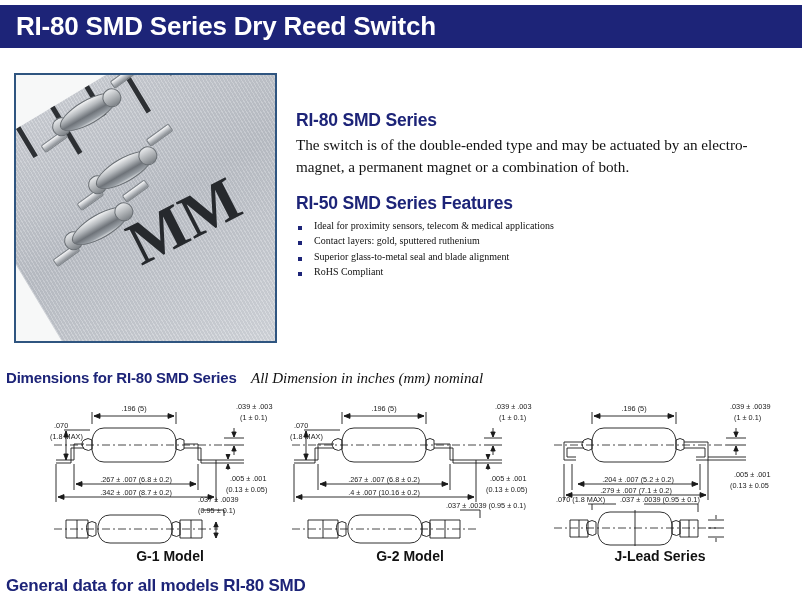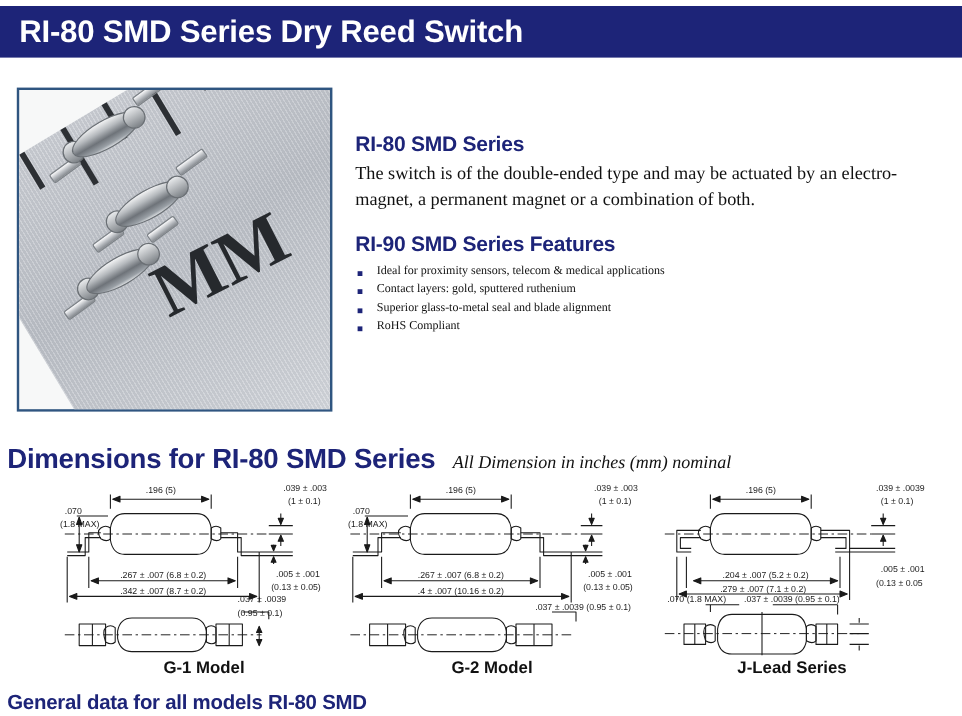--- a/index.html
+++ b/index.html
@@ -99,21 +99,21 @@
     padding-left:18px;position:relative;
   }
   ul.features li .bsq{
     position:absolute;left:2px;top:8px;width:4px;height:4px;background:#1d2478;
   }
   
   .dims-head{
     position:absolute;left:6px;top:369px;white-space:nowrap;
   }
   .dims-head .dh-main{
-    color:#1d2478;font-size:23px;font-weight:bold;letter-spacing:-0.2px;
+    color:#1d2478;font-size:15px;font-weight:bold;letter-spacing:-0.2px;
   }
   .dims-head .dh-sub{
     font-family:"Liberation Serif", serif;
     font-style:italic;font-size:15px;color:#111;margin-left:10px;
   }
   .drawings{
     position:absolute;left:0;top:398px;width:715px;height:150px;
   }
   .draw{
     position:absolute;top:0;width:250px;height:150px;
@@ -184,21 +184,21 @@
       <div class="sw-bead" style="left:76px;"></div>
       <div class="sw-lead" style="left:92px;top:-1px;width:26px;height:7px;border-radius:2px;transform:rotate(-6deg);"></div>
     </div>
   </div>
 </div>
 
 <div class="col-right">
   <h2 class="h-blue">RI-80 SMD Series</h2>
   <p class="body-serif para" style="margin-bottom:16px;">The switch is of the double-ended type and may be actuated by an electro-magnet, a permanent magnet or a combination of both.</p>
 
-  <h2 class="h-blue">RI-90 SMD Series Features</h2>
+  <h2 class="h-blue">RI-50 SMD Series Features</h2>
   <ul class="features">
     <li>
       <span class="bsq"></span>
       <span>Ideal for proximity sensors, telecom &amp; medical applications</span>
     </li>
     <li>
       <span class="bsq"></span>
       <span>Contact layers: gold, sputtered ruthenium</span>
     </li>
     <li>

